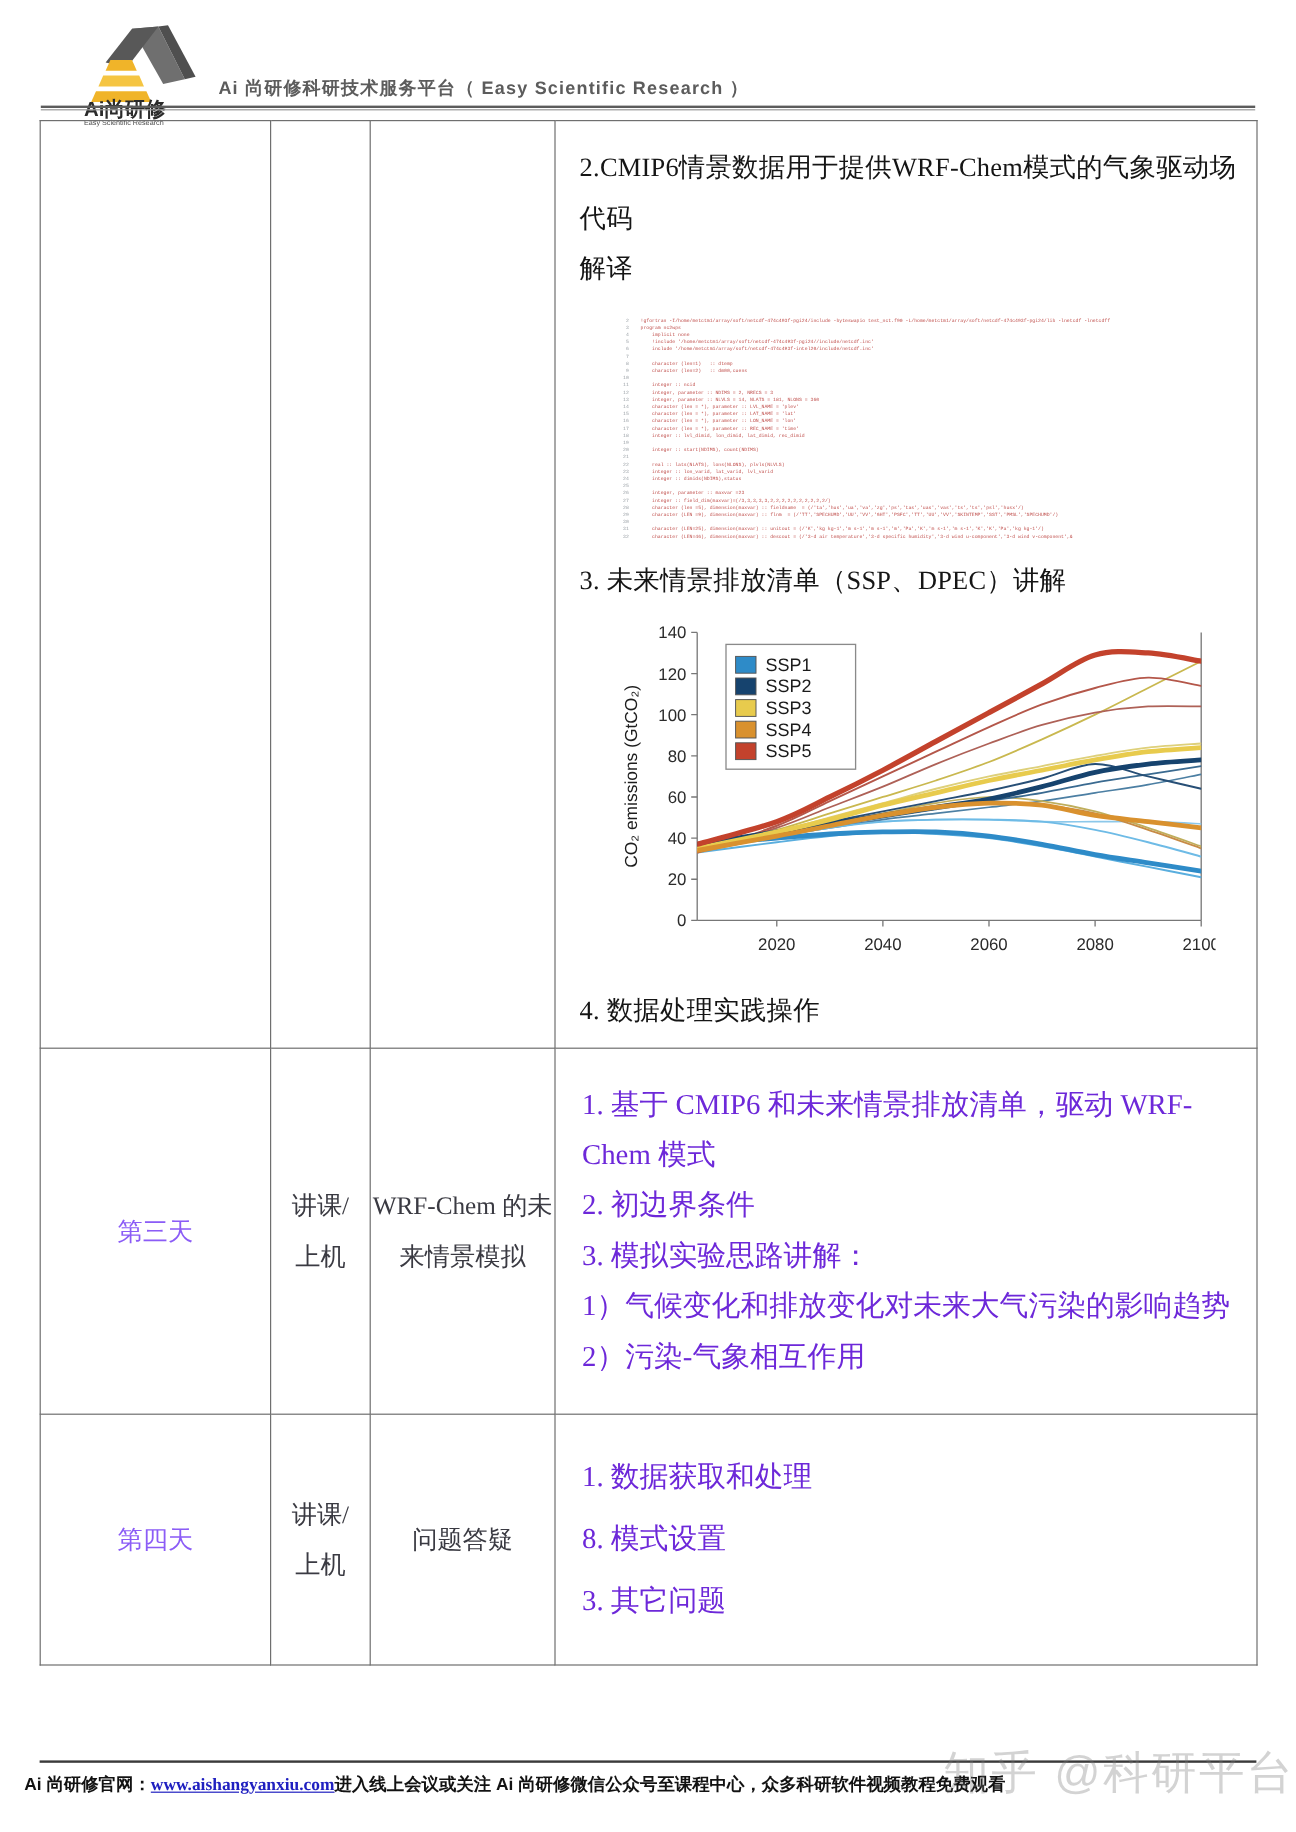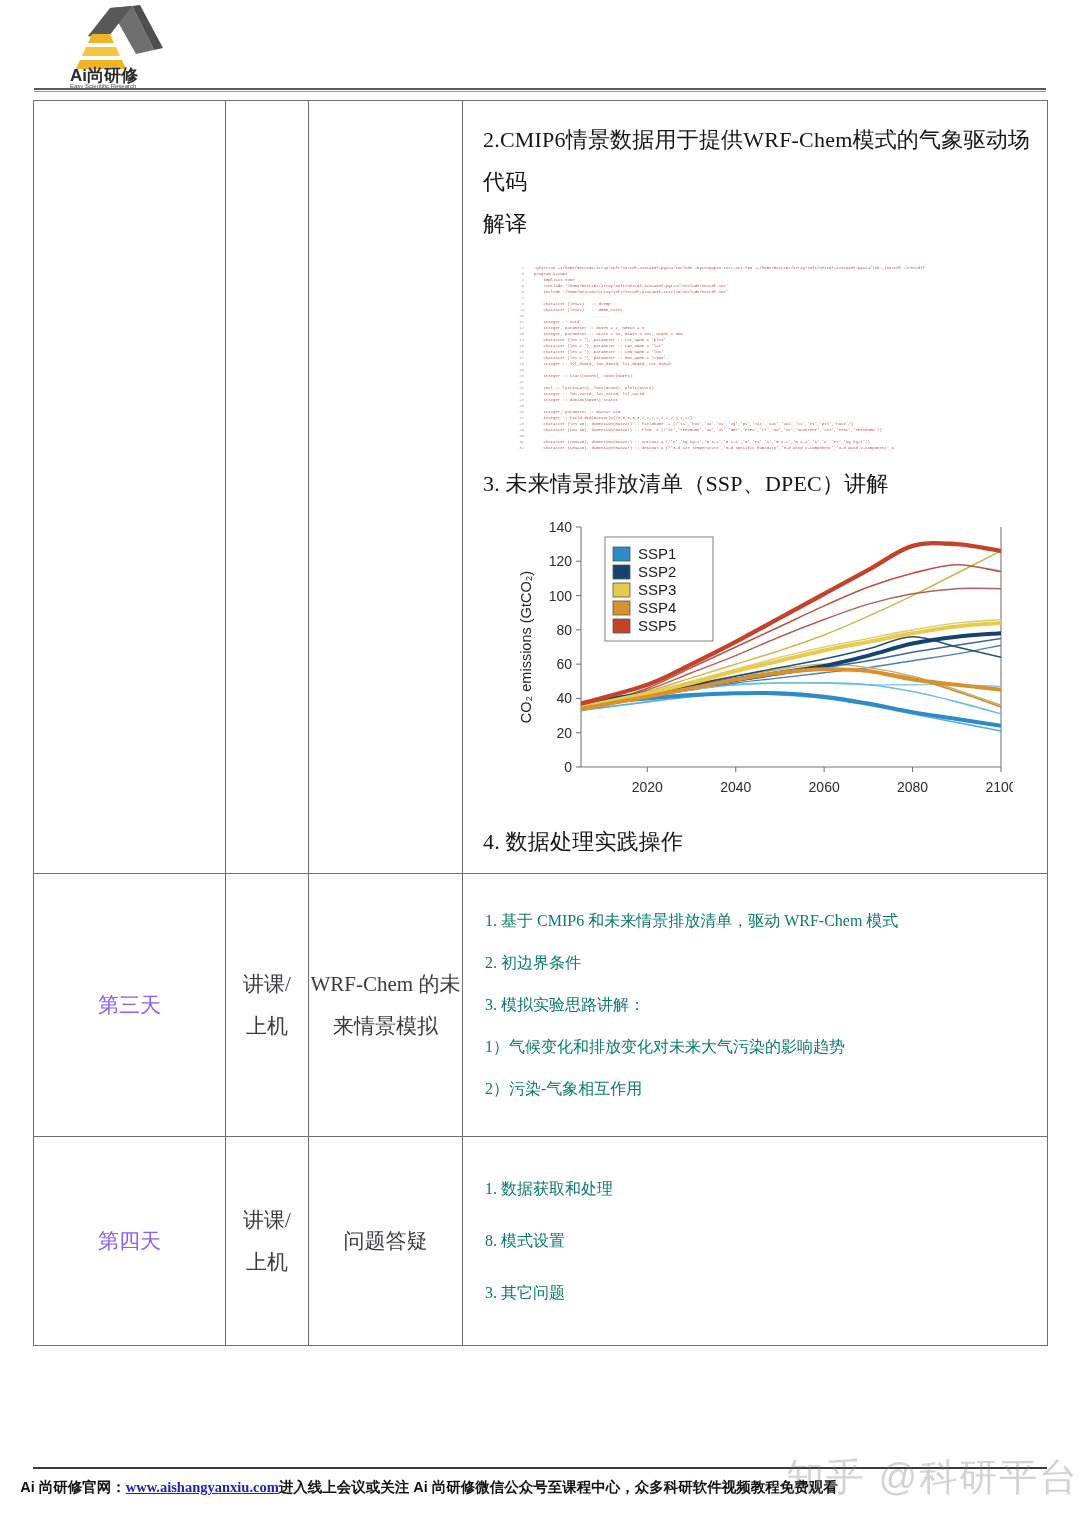--- a/index.html
+++ b/index.html
@@ -8,21 +8,21 @@
     width:1080px; height:1527px;
     background:#ffffff;
     font-family:"Liberation Serif", serif;
     color:#1a1a1a;
     position:relative;
     overflow:hidden;
   }
 
   
   .header { position:absolute; left:0; top:0; width:1080px; height:92px; }
-  .logo-wrap { position:absolute; left:66px; top:4px; width:108px; height:86px; }
+  .logo-wrap { position:absolute; left:66px; top:20px; width:108px; height:86px; }
   .logo-svg { display:block; }
   .brand-text {
     position:absolute; left:182px; top:64px;
     font-family:"Liberation Sans", sans-serif;
     font-size:15px; font-weight:bold; color:#5c5c5c;
     letter-spacing:1px; white-space:nowrap;
   }
   .header-rule { position:absolute; left:34px; top:88px; width:1012px; height:4px;
                  border-top:2px solid #5c5c5c; border-bottom:1px solid #9a9a9a; }
 
@@ -54,21 +54,21 @@
 
   .row1-body { padding:18px 16px 10px 20px; }
   .row3-body { padding:26px 16px 26px 22px; }
   .row4-body { padding:26px 16px 26px 22px; }
 
   .h-line {
     font-size:22px; line-height:42px; color:#151515;
     letter-spacing:0.2px;
   }
   .body-line {
-    font-size:16px; line-height:42px; color:#0f766e;
+    font-size:24px; line-height:42px; color:#6d28d9;
   }
   .body-line.spaced { line-height:52px; }
 
   
   .code-fig {
     margin:16px 0 8px 30px;
     width:510px;
     background:#ffffff;
     padding:4px 2px 4px 0;
   }
@@ -128,20 +128,21 @@
       <path d="M66 2 L88 46 L97 44 L74 1 Z" fill="#4f4f4f"></path>
 
       <path d="M26 30 L44 30 L48 39 L22 39 Z" fill="#f0b429"></path>
       <path d="M20 43 L50 43 L54 52 L16 52 Z" fill="#f5c542"></path>
       <path d="M14 56 L56 56 L60 65 L10 65 Z" fill="#f0b429"></path>
 
       <text x="4" y="77" font-family="'Liberation Sans', sans-serif" font-size="17" font-weight="bold" fill="#2b2b2b">Ai尚研修</text>
       <text x="4" y="84" font-family="'Liberation Sans', sans-serif" font-size="6" fill="#4a4a4a">Easy Scientific Research</text>
     </svg>
   </div>
+  <div class="brand-text">Ai 尚研修科研技术服务平台（ Easy  Scientific  Research ）</div>
   <div class="header-rule"></div>
 </div>
 
 <table class="doc-table">
   <colgroup>
     <col class="c1">
       <col class="c2">
       <col class="c3">
       <col class="c4">
   </colgroup>

